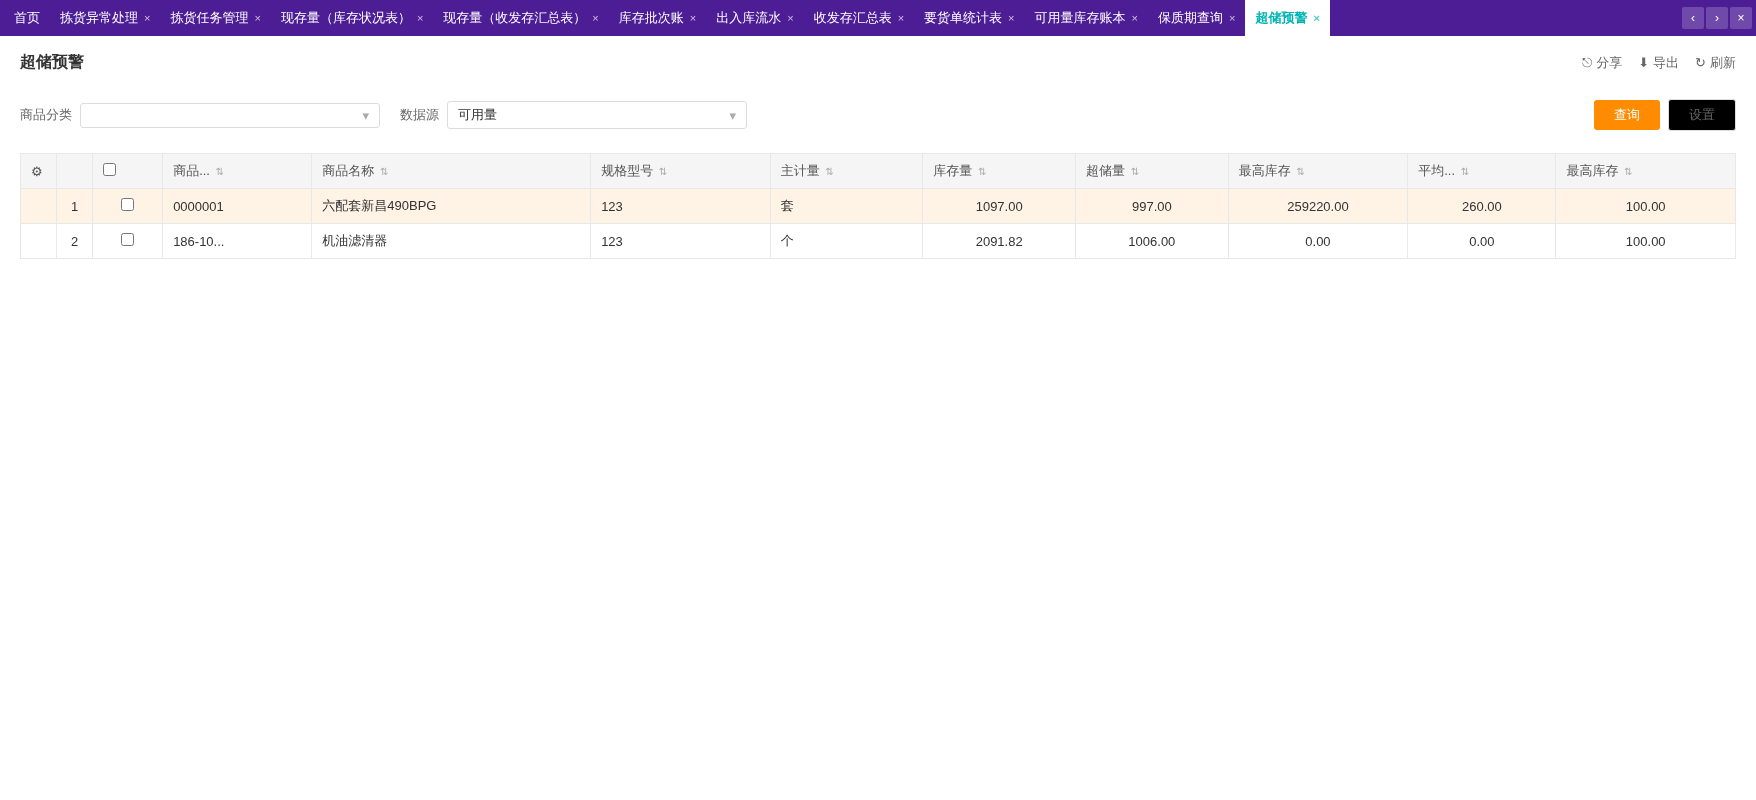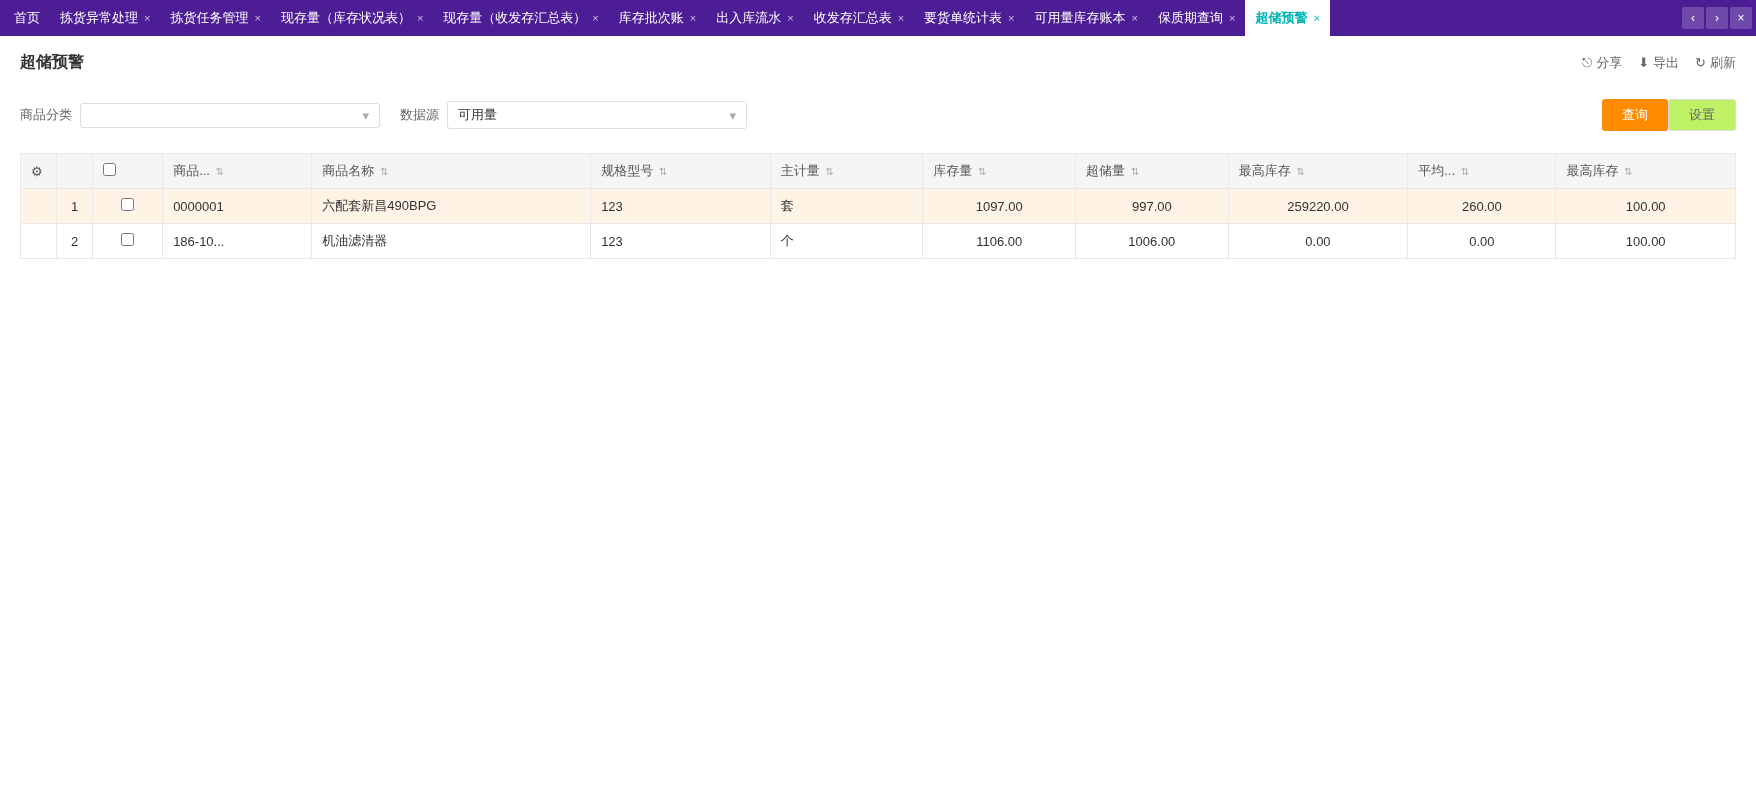--- a/index.html
+++ b/index.html
@@ -109,32 +109,34 @@
       font-size: 13px;
       color: #333;
       justify-content: space-between;
     }
     .filter-select-wide { min-width: 300px; }
     .filter-select .arrow { color: #aaa; margin-left: 8px; }
 
     .filter-actions {
       margin-left: auto;
       display: flex;
+      gap: 8px;
+      align-items: center;
     }
     .btn-query {
       background: #ff8c00;
       color: #fff;
       border: none;
       padding: 6px 20px;
       border-radius: 3px;
       cursor: pointer;
       font-size: 13px;
     }
     .btn-settings {
-      background: #bef264;
+      background: #000000;
       color: #666;
       border: 1px solid #ddd;
       padding: 6px 20px;
       border-radius: 3px;
       cursor: pointer;
       font-size: 13px;
     }
 
     
     .data-table {
@@ -339,21 +341,21 @@
         <tr>
       <td class="col-center"></td>
       <td class="col-center">2</td>
       <td class="checkbox-cell">
         <input type="checkbox" style="">
       </td>
       <td>186-10...</td>
       <td>机油滤清器</td>
       <td>123</td>
       <td>个</td>
-      <td class="col-right">1106.00</td>
+      <td class="col-right">2091.82</td>
       <td class="col-right">1006.00</td>
       <td class="col-right">0.00</td>
       <td class="col-right">0.00</td>
       <td class="col-right">100.00</td>
     </tr>
       </tbody>
   </table>
 
 </div>
 

